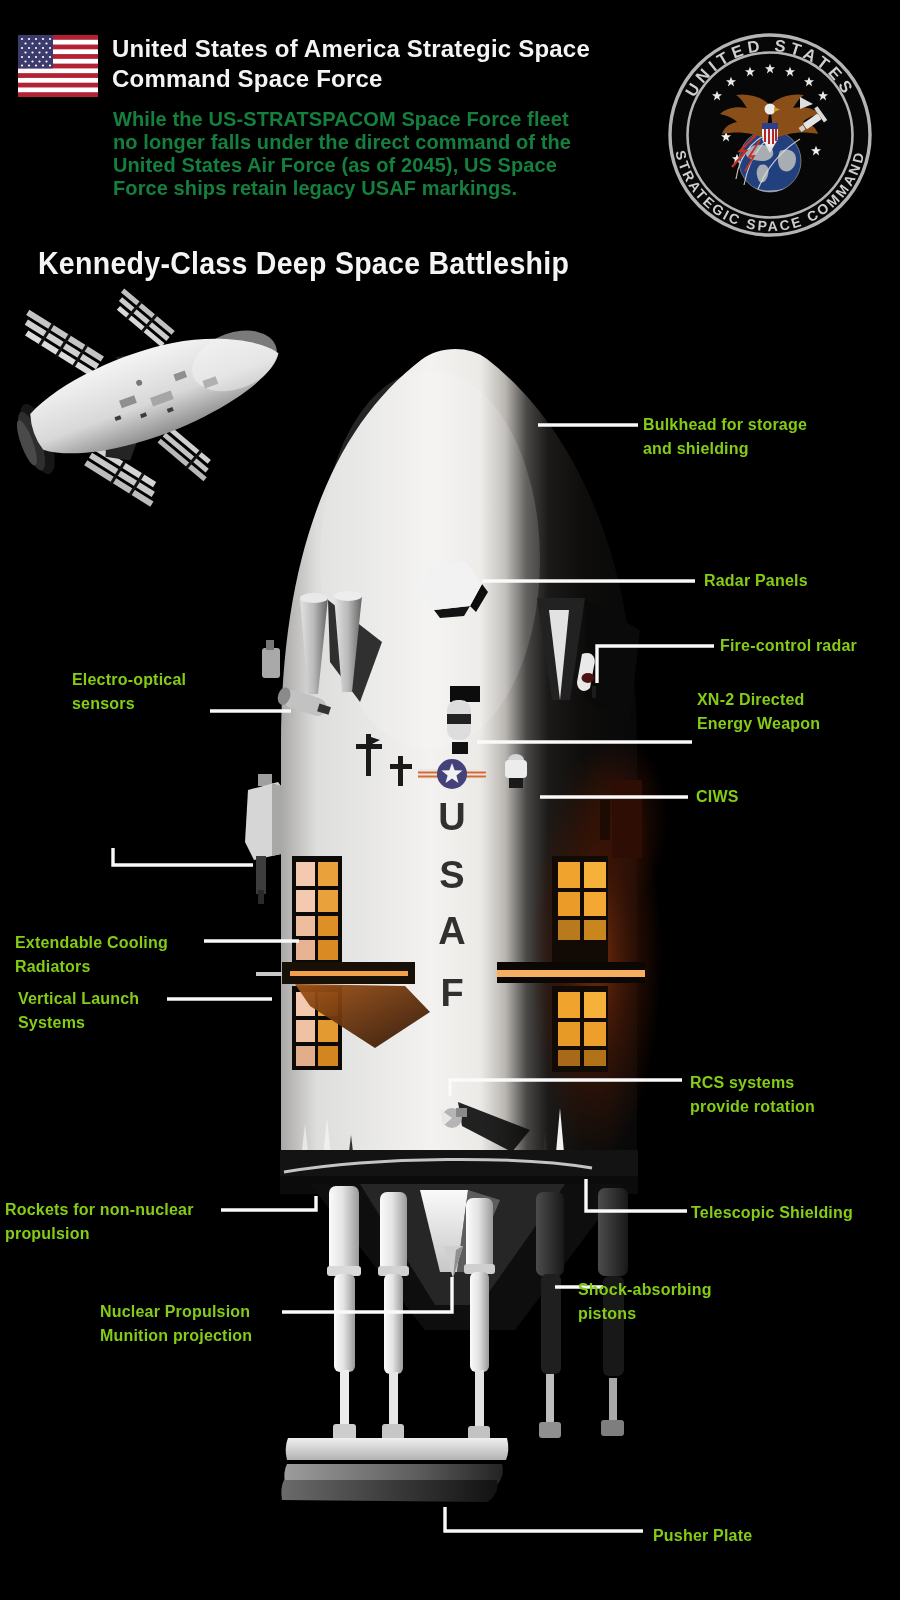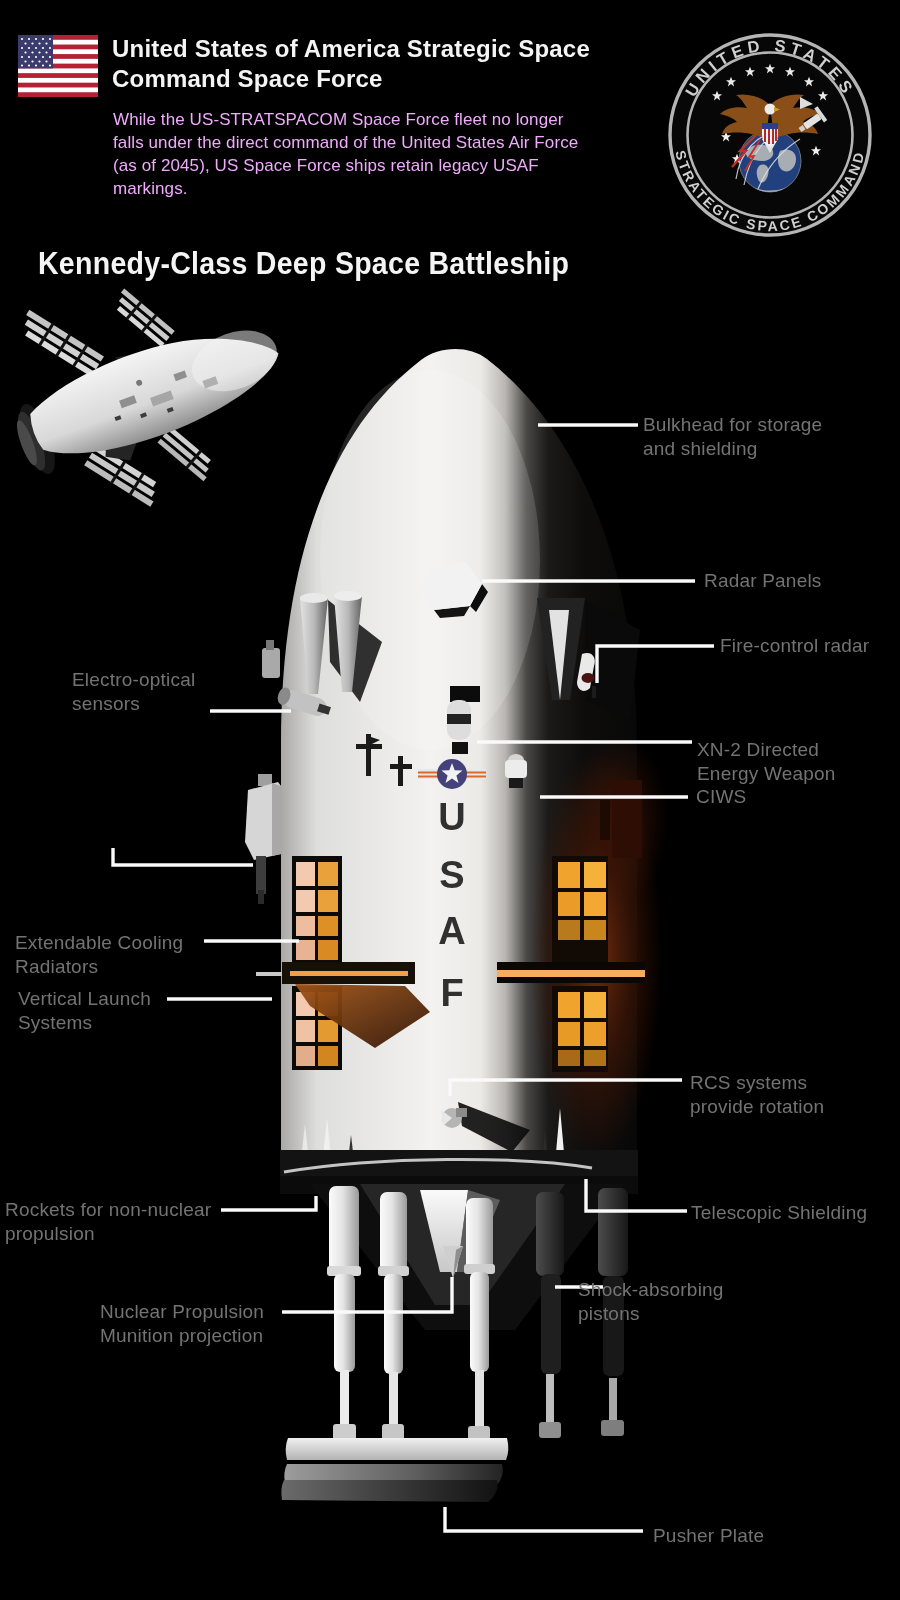--- a/index.html
+++ b/index.html
@@ -2,25 +2,25 @@
 <html><head>
 <meta charset="utf-8">
 <style>
   html,body{margin:0;padding:0;background:#000;}
   #page{position:relative;width:900px;height:1584px;background:#000;overflow:hidden;
         font-family:"Liberation Sans",sans-serif;}
   svg{display:block}
   .stage{position:absolute;left:0;top:0;width:900px;height:1600px;}
   .hdr-title{position:absolute;left:112px;top:34px;font-size:24px;line-height:30px;
              font-weight:700;color:#f4f4f4;letter-spacing:.2px;}
-  .hdr-desc{position:absolute;left:113px;top:108px;width:482px;font-size:17px;line-height:23px;
-            font-weight:400;color:#f0abfc;letter-spacing:.1px;}
+  .hdr-desc{position:absolute;left:113px;top:108px;width:482px;font-size:20px;line-height:23px;
+            font-weight:700;color:#15803d;letter-spacing:.1px;}
   .heading{position:absolute;left:38px;top:246px;font-size:31px;font-weight:700;color:#f4f4f4;
            letter-spacing:.3px;transform:scaleX(.92);transform-origin:left top;white-space:nowrap;}
-  .callout{position:absolute;color:#737373;font-weight:400;font-size:19px;line-height:24px;
+  .callout{position:absolute;color:#84cc16;font-weight:700;font-size:16px;line-height:24px;
            white-space:nowrap;letter-spacing:.2px;z-index:3;}
   .flag{position:absolute;left:18px;top:35px;z-index:2;}
   .seal{position:absolute;left:666px;top:31px;z-index:2;}
 </style>
 </head>
 <body>
 
 <div id="page">
 
   <svg class="flag" width="80" height="62" viewBox="0 0 80 62">
@@ -507,21 +507,21 @@
   <div class="callout" style="left:643px;top:413px">
     <div>Bulkhead for storage</div>
     <div>and shielding</div>
   </div>
   <div class="callout" style="left:704px;top:569px">
     <div>Radar Panels</div>
   </div>
   <div class="callout" style="left:720px;top:634px">
     <div>Fire-control radar</div>
   </div>
-  <div class="callout" style="left:697px;top:738px">
+  <div class="callout" style="left:697px;top:688px">
     <div>XN-2 Directed</div>
     <div>Energy Weapon</div>
   </div>
   <div class="callout" style="left:696px;top:785px">
     <div>CIWS</div>
   </div>
   <div class="callout" style="left:72px;top:668px">
     <div>Electro-optical</div>
     <div>sensors</div>
   </div>

